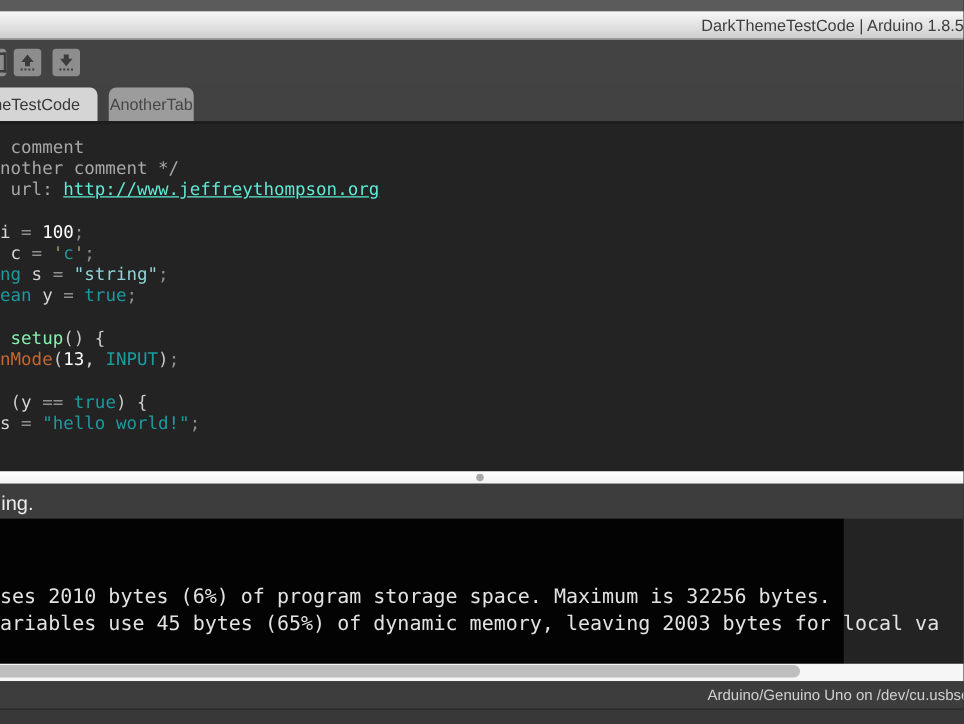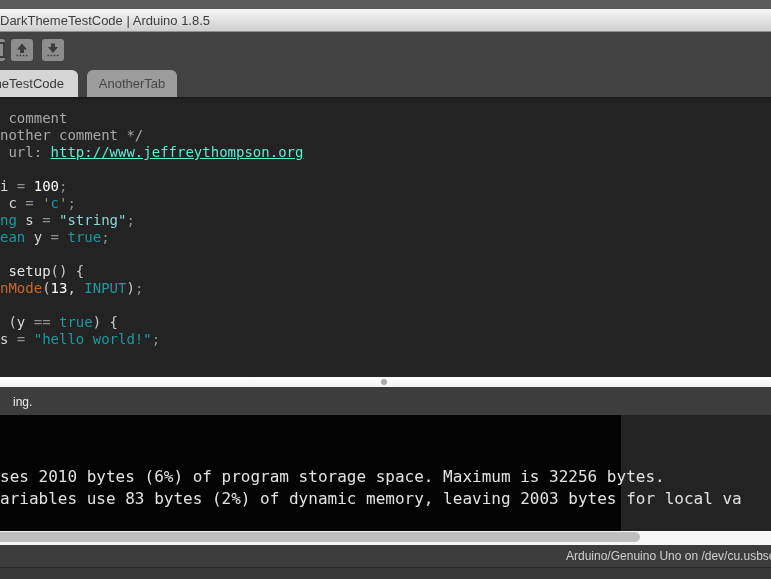--- a/index.html
+++ b/index.html
@@ -7,21 +7,21 @@
     position:relative;width:771px;height:579px;overflow:hidden;
     font-family:"Liberation Sans",sans-serif;background:#232323;
   }
   
   .top-strip{position:absolute;left:0;top:0;width:771px;height:9px;background:#5b5b5b;}
   
   .titlebar{
     position:absolute;left:0;top:9px;width:771px;height:22px;
     background:linear-gradient(#f7f7f7,#cecece);
     border-bottom:1px solid #8f8f8f;
-    display:flex;align-items:center;justify-content:flex-start;
+    display:flex;align-items:center;justify-content:flex-end;
   }
   .titlebar-text{font-size:13px;color:#3e3e3e;}
   
   .toolbar{position:absolute;left:0;top:32px;width:771px;height:36px;background:#434343;}
   .tb-btn{
     position:absolute;top:7px;width:22px;height:22px;background:#8d8d8d;
     border-radius:3px;border:none;padding:0;cursor:pointer;
     display:flex;align-items:center;justify-content:center;
   }
   .tb-btn.partial{left:0;width:5px;border-radius:0 3px 3px 0;overflow:hidden;}
@@ -29,21 +29,21 @@
   .tb-btn.save{left:42px;}
   .sliver-mark{width:3px;height:12px;border-right:2px solid #3c3c3c;border-top:2px solid #3c3c3c;border-bottom:2px solid #3c3c3c;}
   
   .tabbar{position:absolute;left:0;top:68px;width:771px;height:29px;background:#424242;}
   .tab{
     position:absolute;bottom:0;height:27px;border-radius:6px 6px 0 0;
     font-size:13px;display:block;overflow:hidden;white-space:nowrap;cursor:pointer;
   }
   .tab.active{left:-30px;width:108px;background:#d5d5d5;color:#383838;}
   .tab.active .tab-label{position:absolute;right:14px;top:6px;}
-  .tab.inactive{left:87px;width:90px;background:#9c9c9c;color:#464646;}
+  .tab.inactive{left:87px;width:68px;background:#9c9c9c;color:#464646;}
   .tab.inactive .tab-label{position:absolute;left:0;right:0;top:6px;text-align:center;}
   
   .editor{
     position:absolute;left:0;top:97px;width:771px;height:280px;
     background:#232323;border-top:2px solid #1c1c1c;box-sizing:border-box;
   }
   .code-lines{
     position:absolute;left:0;top:11px;
     font-family:"DejaVu Sans Mono","Liberation Mono",monospace;
     font-size:14px;line-height:17px;white-space:pre;
@@ -51,31 +51,31 @@
   .code-line{height:17px;}
   .tk-cm{color:#a8a8a8;}
   .tk-lk{color:#5eead4;text-decoration:underline;}
   .tk-df{color:#d6d6d6;}
   .tk-op{color:#8f8f8f;}
   .tk-pn{color:#c9c9c9;}
   .tk-num{color:#ffffff;}
   .tk-kw{color:#1d9aa0;}
   .tk-str{color:#8fd3d8;}
   .tk-strT{color:#1d9aa0;}
-  .tk-fn{color:#e5e5e5;}
+  .tk-fn{color:#86efac;}
   .tk-fn2{color:#c8682e;text-align:right;}
   .tk-chq{color:#a09a68;}
   
   .splitter{position:absolute;left:0;top:377px;width:771px;height:10px;background:linear-gradient(#ffffff,#f2f2f2);cursor:row-resize;}
   .splitter-dot{position:absolute;left:381px;top:2px;width:6px;height:6px;border-radius:50%;background:#a9a9a9;}
   
   .statusmsg{position:absolute;left:0;top:387px;width:771px;height:28px;background:#3d3d3d;}
-  .statusmsg-text{position:absolute;left:1px;top:8px;font-size:12px;color:#ececec;padding-left:12px;}
+  .statusmsg-text{position:absolute;left:1px;top:8px;font-size:16px;color:#ececec;}
   
-  .console{position:absolute;left:0;top:415px;width:621px;height:116px;background:#030303;}
+  .console{position:absolute;left:0;top:415px;width:675px;height:116px;background:#030303;}
   .console-lines{
     position:absolute;left:0;top:51px;
     font-family:"DejaVu Sans Mono","Liberation Mono",monospace;
     font-size:16px;line-height:22px;white-space:pre;color:#e2e2e2;
   }
   
   .hscroll{position:absolute;left:0;top:531px;width:771px;height:14px;background:#f6f6f6;}
   .hscroll-thumb{position:absolute;left:-12px;top:1px;width:652px;height:10px;border-radius:5px;background:#bebebe;cursor:pointer;}
   
   .statusbar{position:absolute;left:0;top:545px;width:771px;height:22px;background:#3d3d3d;overflow:hidden;}
@@ -127,21 +127,21 @@
 
   <div class="splitter">
     <div class="splitter-dot"></div>
   </div>
 
   <div class="statusmsg">
     <span class="statusmsg-text">ing.</span>
   </div>
 
   <div class="console">
-    <div class="console-lines"><div>ses 2010 bytes (6%) of program storage space. Maximum is 32256 bytes.</div><div>ariables use 83 bytes (2%) of dynamic memory, leaving 2003 bytes for local va</div></div>
+    <div class="console-lines"><div>ses 2010 bytes (6%) of program storage space. Maximum is 32256 bytes.</div><div>ariables use 45 bytes (65%) of dynamic memory, leaving 2003 bytes for local va</div></div>
   </div>
 
   <div class="hscroll">
     <div class="hscroll-thumb"></div>
   </div>
 
   <div class="statusbar">
     <span class="statusbar-text">Arduino/Genuino Uno on /dev/cu.usbserial</span>
   </div>
 

